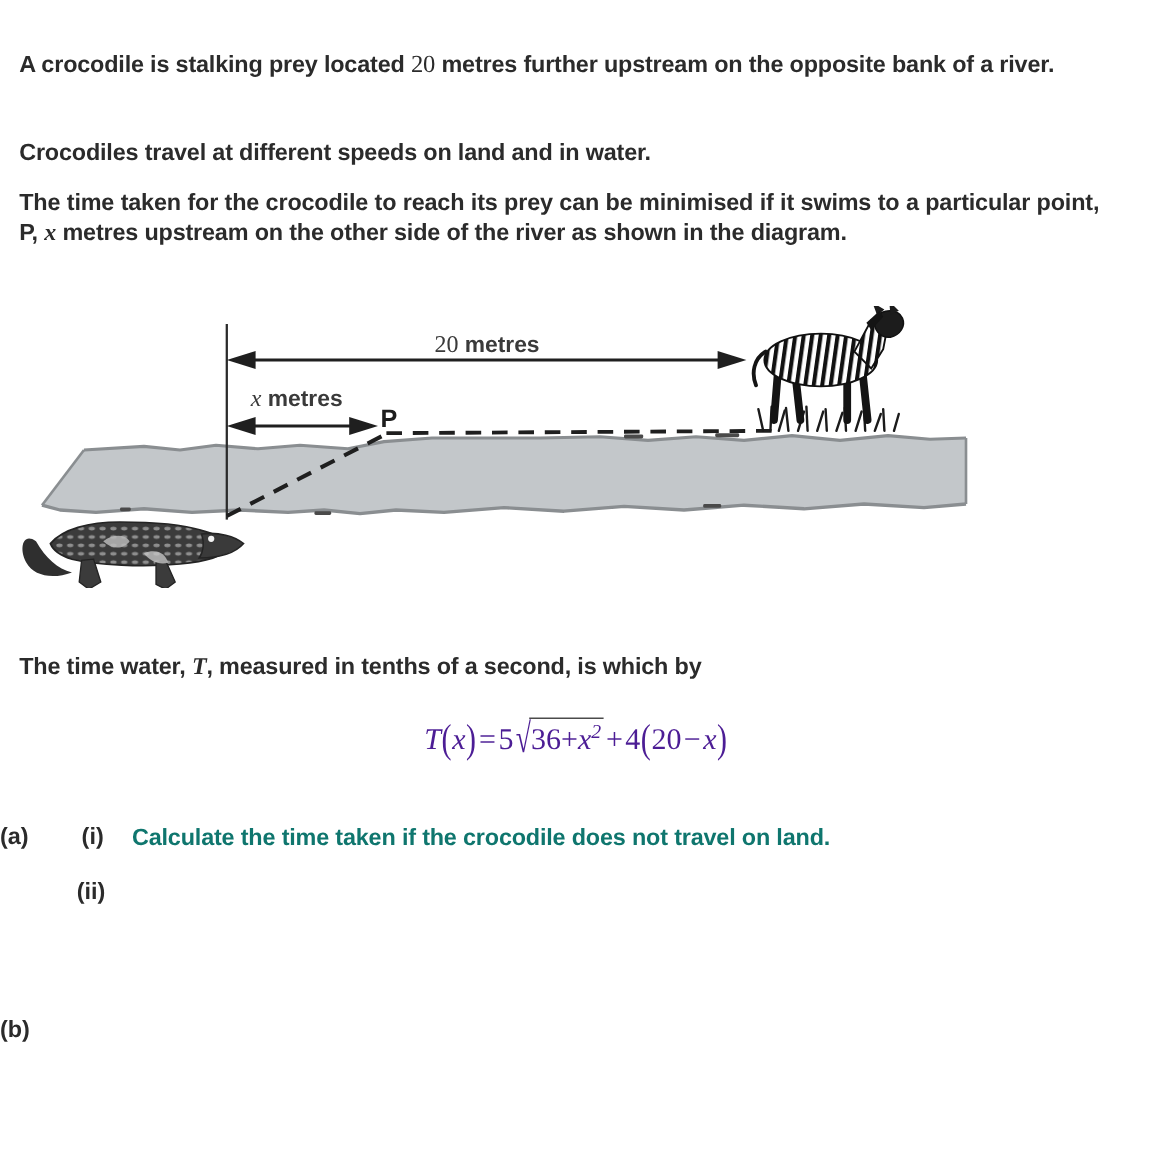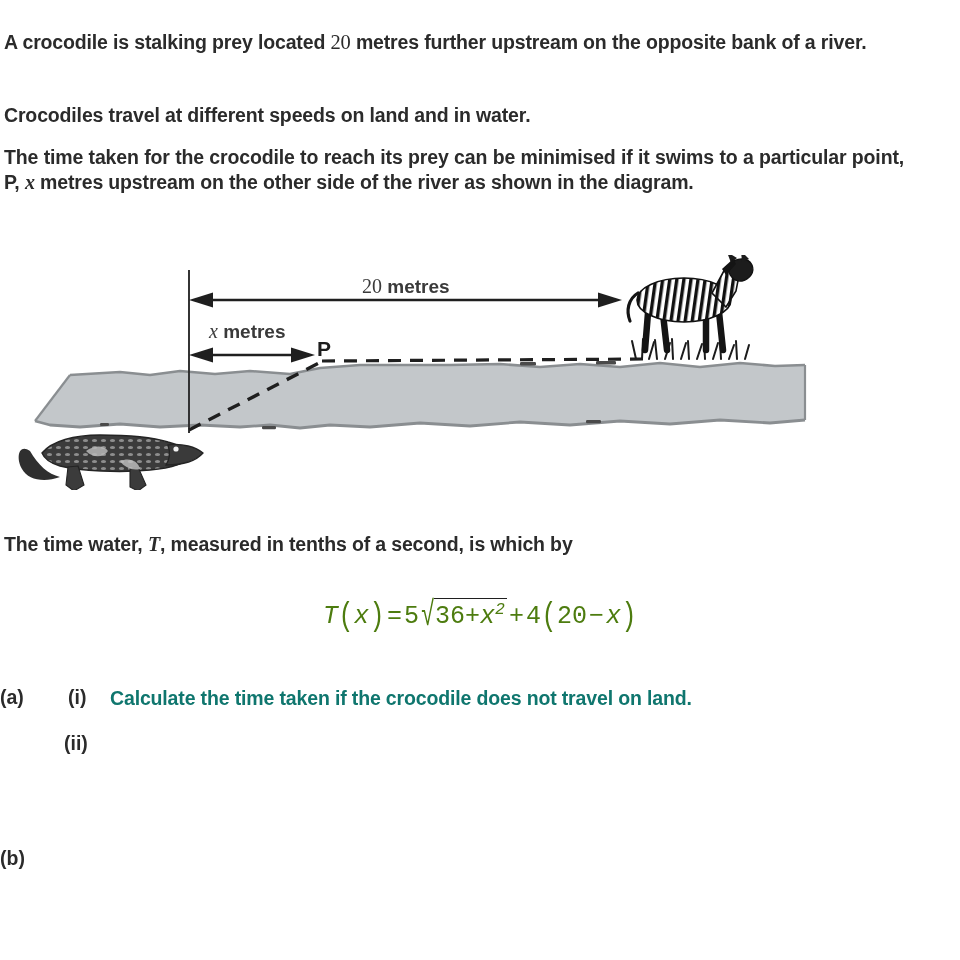--- a/index.html
+++ b/index.html
@@ -24,21 +24,21 @@
 
   
   .para {
     font-size: 19.5px;
     line-height: 25px;
     font-weight: 600;
     letter-spacing: -0.15px;
     text-align: justify;
     text-justify: inter-word;
     color: #2b2b2b;
-    margin: 4px;
+    margin: 16px;
   }
   .para.nojust { text-align: left; }
 
   .mathvar {
     font-family: "Liberation Serif", serif;
     font-style: italic;
     font-weight: 600;
     font-size: 20px;
   }
   .mathnum {
@@ -87,23 +87,23 @@
     fill: #1d1d1d;
   }
 
   
   #formula {
     position: absolute;
     left: 0px;
     top: 598px;
     width: 960px;
     text-align: center;
-    font-family: Liberation Mono, monospace;
+    font-family: Liberation Serif, serif;
     font-size: 25px;
-    color: #4d7c0f;
+    color: #4c1d95;
     white-space: nowrap;
   }
   #formula .it { font-style: italic; }
   #formula .paren {
     display: inline-block;
     transform: scaleY(1.35);
     font-style: normal;
     padding: 0 0.5px;
   }
   #formula .op { padding: 0 2px; }

